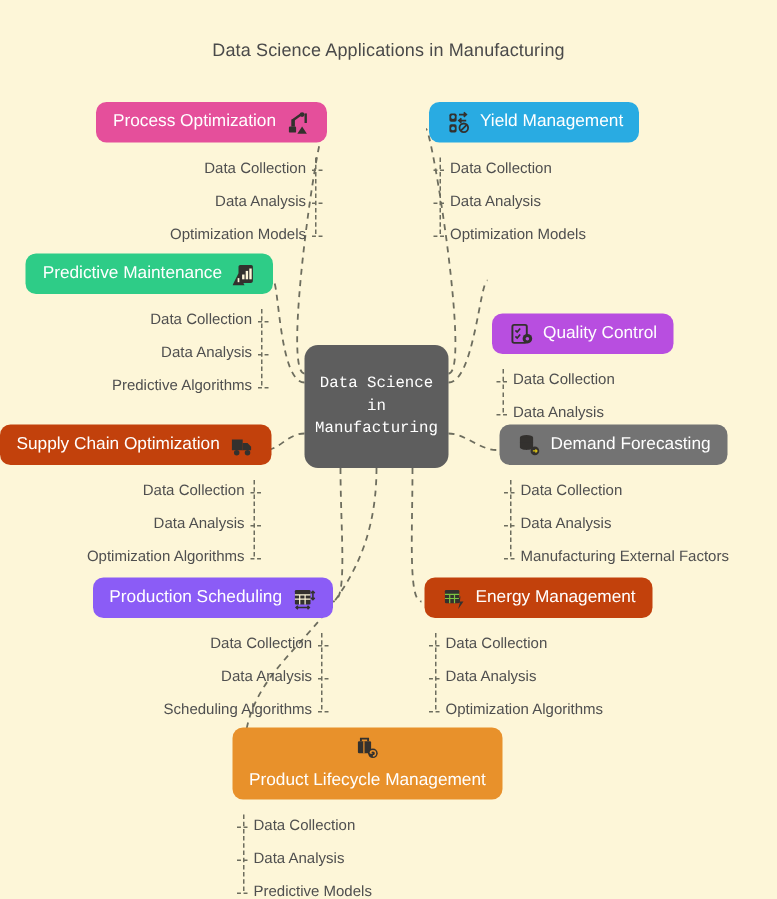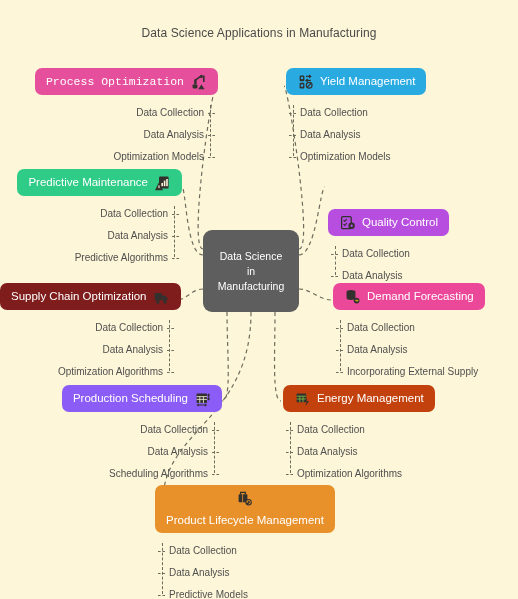--- a/index.html
+++ b/index.html
@@ -134,21 +134,21 @@
   .sub-item::after {
     content: "";
     position: absolute;
     top: 50%;
     width: 7px;
     border-top: 1.2px dashed #6d6d5e;
   }
   .branch.left .sub-item::after { right: -11px; }
   .branch.right .sub-item::after { left: -11px; }
 
-  .central-line { display: block; }
+  .central-line { display: block; font-family: Liberation Mono, monospace; }
 </style>
 </head>
 <body style="background: rgb(253, 246, 216);">
 
 <div id="mindmap">
 
   <svg id="connectors" viewBox="0 0 518 599" xmlns="http://www.w3.org/2000/svg">
     <g fill="none" stroke="#6d6d5e" stroke-width="1.2" stroke-dasharray="4,3.5">
 
       <path d="M203,249 C188,249 212,86 216,86"></path>
@@ -173,21 +173,21 @@
 
   <div class="title">Data Science Applications in Manufacturing</div>
 
   <div class="central-node">
     <span class="central-line">Data Science</span>
     <span class="central-line">in</span>
     <span class="central-line">Manufacturing</span>
   </div>
 
   <div class="branch left" style="left:0; top:68px; width:218px;">
-    <div class="pill" style="background: rgb(229, 79, 155); font-family: Liberation Mono, monospace;">
+    <div class="pill" style="background: rgb(229, 79, 155);">
       <span class="pill-label">Process Optimization</span>
       <span class="pill-icon">
         <svg viewBox="0 0 20 20" width="16" height="16">
           <rect x="2" y="13" width="6" height="5" rx="1" fill="#33312e"></rect>
           <rect x="4" y="7" width="3" height="6" fill="#33312e"></rect>
           <path d="M5 8 L12 3" stroke="#33312e" stroke-width="2" fill="none"></path>
           <circle cx="13" cy="3" r="2" fill="#33312e"></circle>
           <rect x="15" y="2" width="2" height="8" fill="#33312e"></rect>
           <path d="M13 13 L17 19 L9 19 Z" fill="#33312e"></path>
         </svg>
@@ -217,21 +217,21 @@
     </div>
     <div class="subs">
       <div class="spine"></div>
       <div class="sub-item">Data Collection</div>
       <div class="sub-item">Data Analysis</div>
       <div class="sub-item">Predictive Algorithms</div>
     </div>
   </div>
 
   <div class="branch left" style="left:0; top:283px; width:177px;">
-    <div class="pill" style="background: #7f1d1d;">
+    <div class="pill" style="background: #c2410c;">
       <span class="pill-label">Supply Chain Optimization</span>
       <span class="pill-icon">
         <svg viewBox="0 0 20 20" width="16" height="16">
           <path d="M2 5 H11 V14 H2 Z" fill="#33312e"></path>
           <path d="M11 8 H15 L18 11 V14 H11 Z" fill="#33312e"></path>
           <circle cx="6" cy="16" r="2.3" fill="#33312e"></circle>
           <circle cx="15" cy="16" r="2.3" fill="#33312e"></circle>
         </svg>
       </span>
     </div>
@@ -303,37 +303,37 @@
       <span class="pill-label">Quality Control</span>
     </div>
     <div class="subs">
       <div class="spine"></div>
       <div class="sub-item">Data Collection</div>
       <div class="sub-item">Data Analysis</div>
     </div>
   </div>
 
   <div class="branch right" style="left:333px; top:283px; width:185px;">
-    <div class="pill" style="background: #ec4899;">
+    <div class="pill" style="background: #737373;">
       <span class="pill-icon">
         <svg viewBox="0 0 20 20" width="16" height="16">
           <ellipse cx="7.5" cy="3.5" rx="5.5" ry="2.2" fill="#33312e"></ellipse>
           <path d="M2 3.5 V7.5 C2 8.7 4.5 9.7 7.5 9.7 C10.5 9.7 13 8.7 13 7.5 V3.5" fill="#33312e"></path>
           <path d="M2 7.5 V11.5 C2 12.7 4.5 13.7 7.5 13.7 C10.5 13.7 13 12.7 13 11.5 V7.5" fill="#33312e"></path>
           <circle cx="14.5" cy="14.5" r="3.6" fill="#33312e"></circle>
           <path d="M12.8 14.5 H16.2 M15 13.2 L16.2 14.5 L15 15.8" stroke="#d9c116" stroke-width="1.1" fill="none"></path>
         </svg>
       </span>
       <span class="pill-label">Demand Forecasting</span>
     </div>
     <div class="subs">
       <div class="spine"></div>
       <div class="sub-item">Data Collection</div>
       <div class="sub-item">Data Analysis</div>
-      <div class="sub-item">Incorporating External Supply</div>
+      <div class="sub-item">Manufacturing External Factors</div>
     </div>
   </div>
 
   <div class="branch right" style="left:283px; top:385px; width:235px;">
     <div class="pill" style="background: #c2410c;">
       <span class="pill-icon">
         <svg viewBox="0 0 20 20" width="16" height="16">
           <rect x="2" y="3" width="12" height="11" rx="1" fill="#33312e"></rect>
           <g stroke="#7cc342" stroke-width="1">
             <path d="M2 6.5 H14 M2 10 H14 M6 6.5 V14 M10 6.5 V14"></path>

